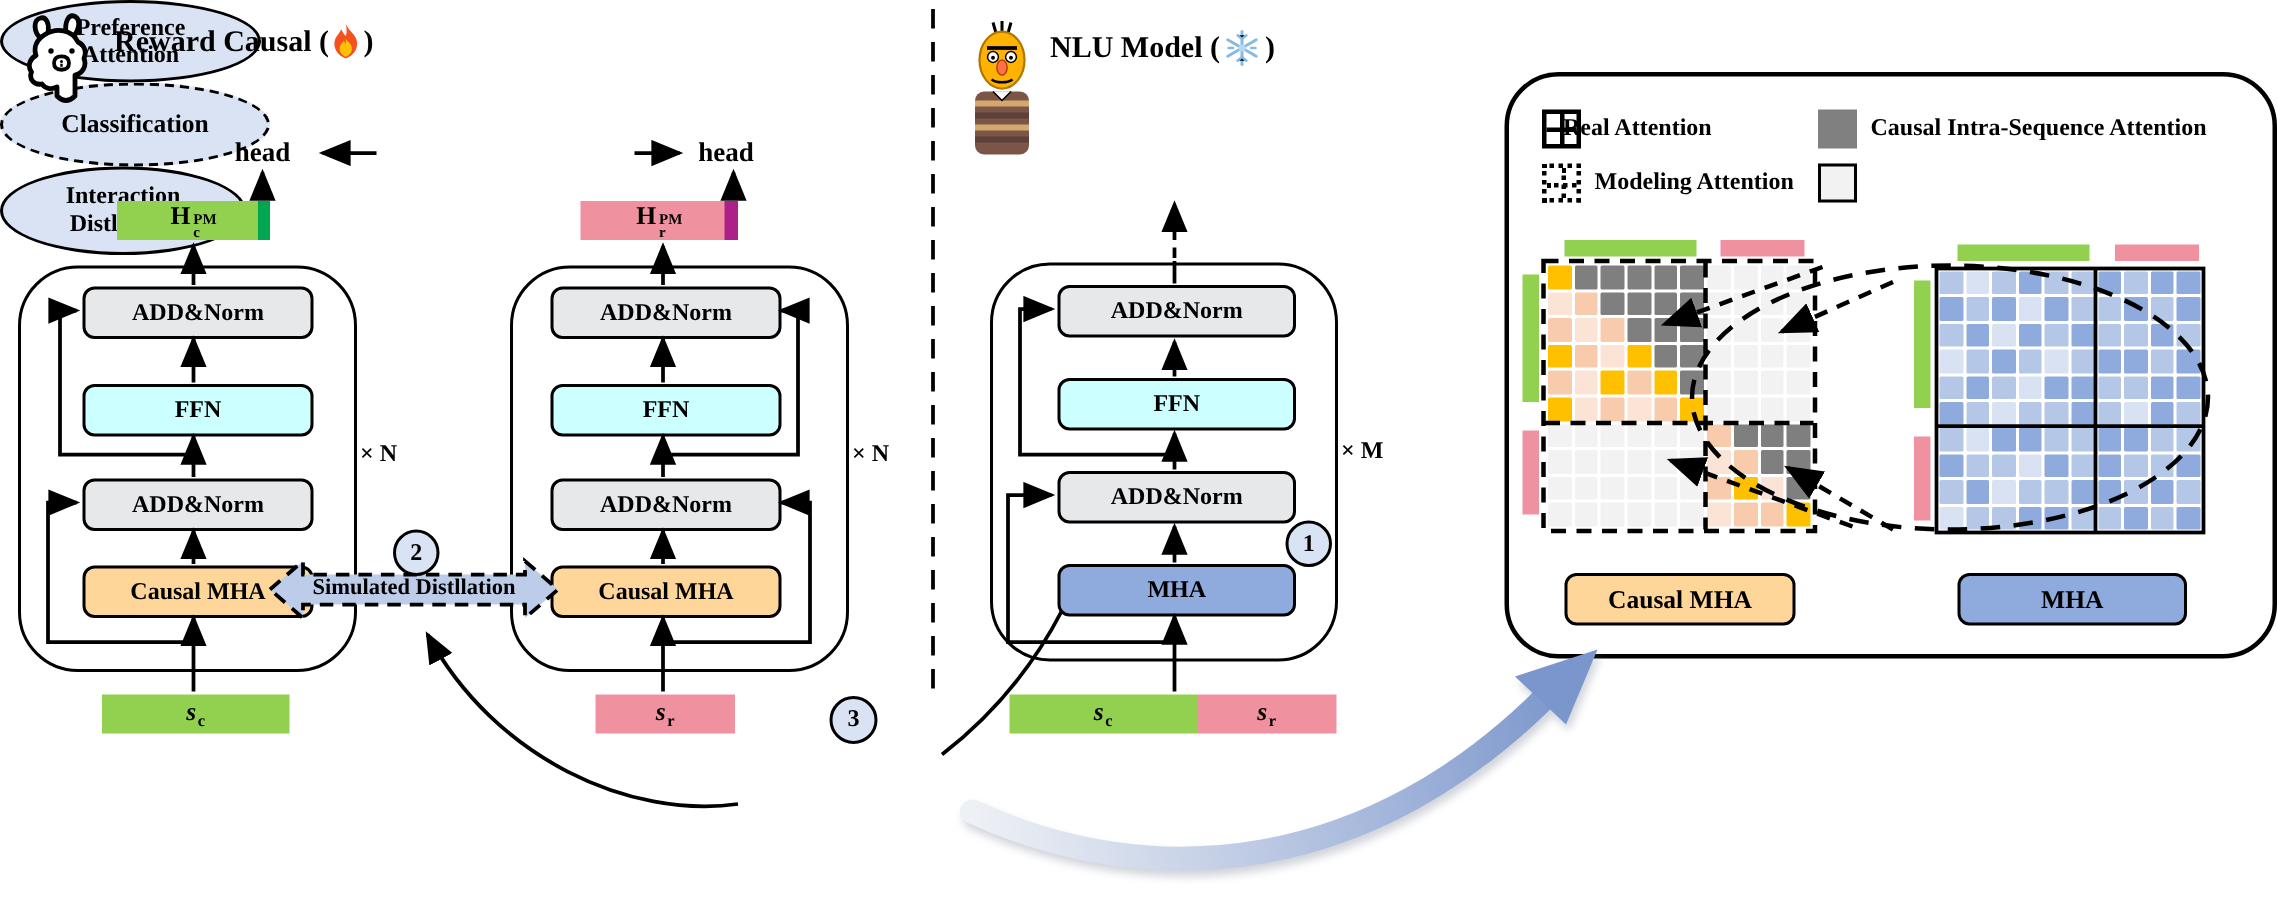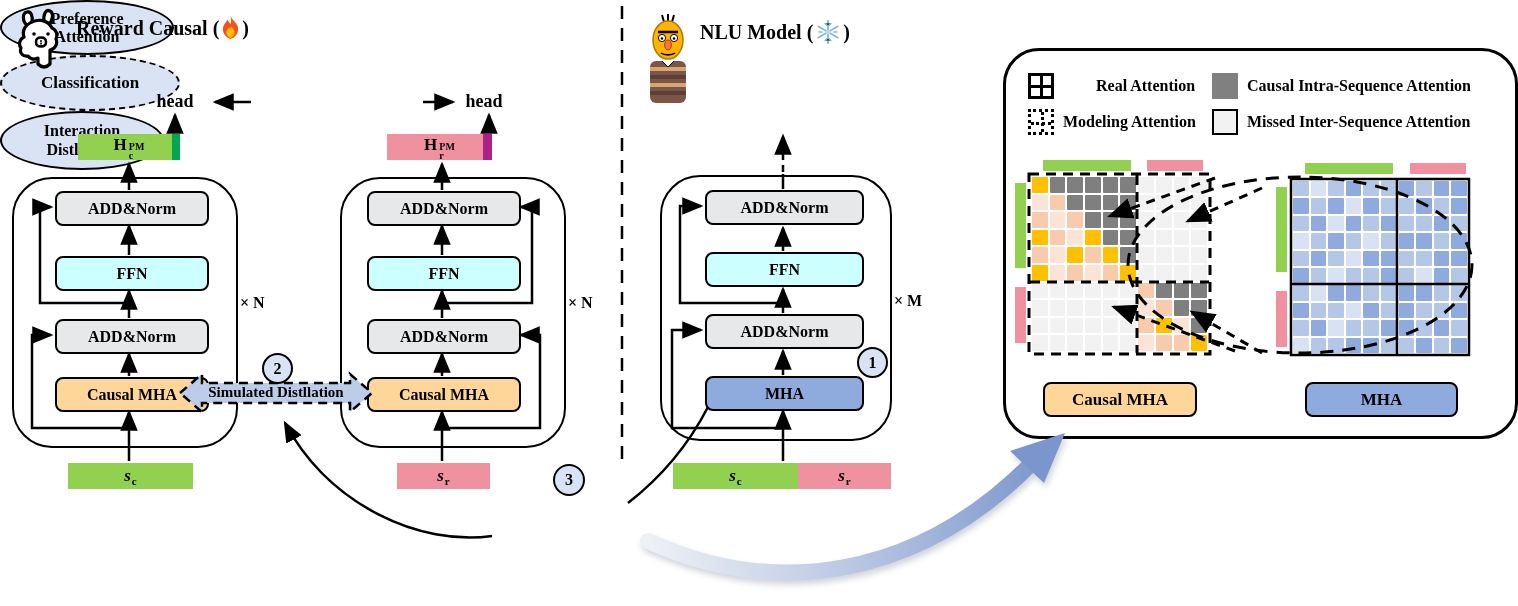--- a/index.html
+++ b/index.html
@@ -276,30 +276,29 @@
     <span>Interaction</span>
     <span>Distllation</span>
   </div>
   <div class="badge" style="left:553px;top:464px;width:28px;height:28px;">
       <span>3</span>
     </div>
 
   <div class="panel"></div>
 
   <div class="icon-real" style="left:1028px;top:73px;"></div>
-  <div class="leg-label" style="left:1096px;top:73px;font-family:Liberation Serif, serif;"><span>Real Attention</span></div>
+  <div class="leg-label" style="left:1042px;top:73px;font-family:Liberation Serif, serif;"><span>Real Attention</span></div>
   <div class="icon-sim" style="left:1028px;top:109px;">
       <div class="v"></div>
       <div class="h"></div>
     </div>
   <div class="leg-label" style="left:1063px;top:109px;"><span>Modeling Attention</span></div>
   <div class="icon-intra" style="left:1212px;top:73px;"></div>
   <div class="leg-label" style="left:1247px;top:73px;"><span>Causal Intra-Sequence Attention</span></div>
   <div class="icon-inter" style="left:1212px;top:109px;"></div>
-  <div class="leg-label" style="left:1247px;top:109px;"><span>Missed Inter-Sequence Attention</span></div>
 
   <div class="cbar" style="left:1043px;top:160px;width:88px;height:11px;background:#92D050;"></div>
   <div class="cbar" style="left:1147px;top:160px;width:56px;height:11px;background:#F0919F;"></div>
   <div class="cbar" style="left:1015px;top:183px;width:11px;height:85px;background:#92D050;"></div>
   <div class="cbar" style="left:1015px;top:287px;width:11px;height:56px;background:#F0919F;"></div>
   <div class="cbar" style="left:1305px;top:163px;width:88px;height:11px;background:#92D050;"></div>
   <div class="cbar" style="left:1410px;top:163px;width:56px;height:11px;background:#F0919F;"></div>
   <div class="cbar" style="left:1276px;top:187px;width:11px;height:85px;background:#92D050;"></div>
   <div class="cbar" style="left:1276px;top:291px;width:11px;height:56px;background:#F0919F;"></div>
 

